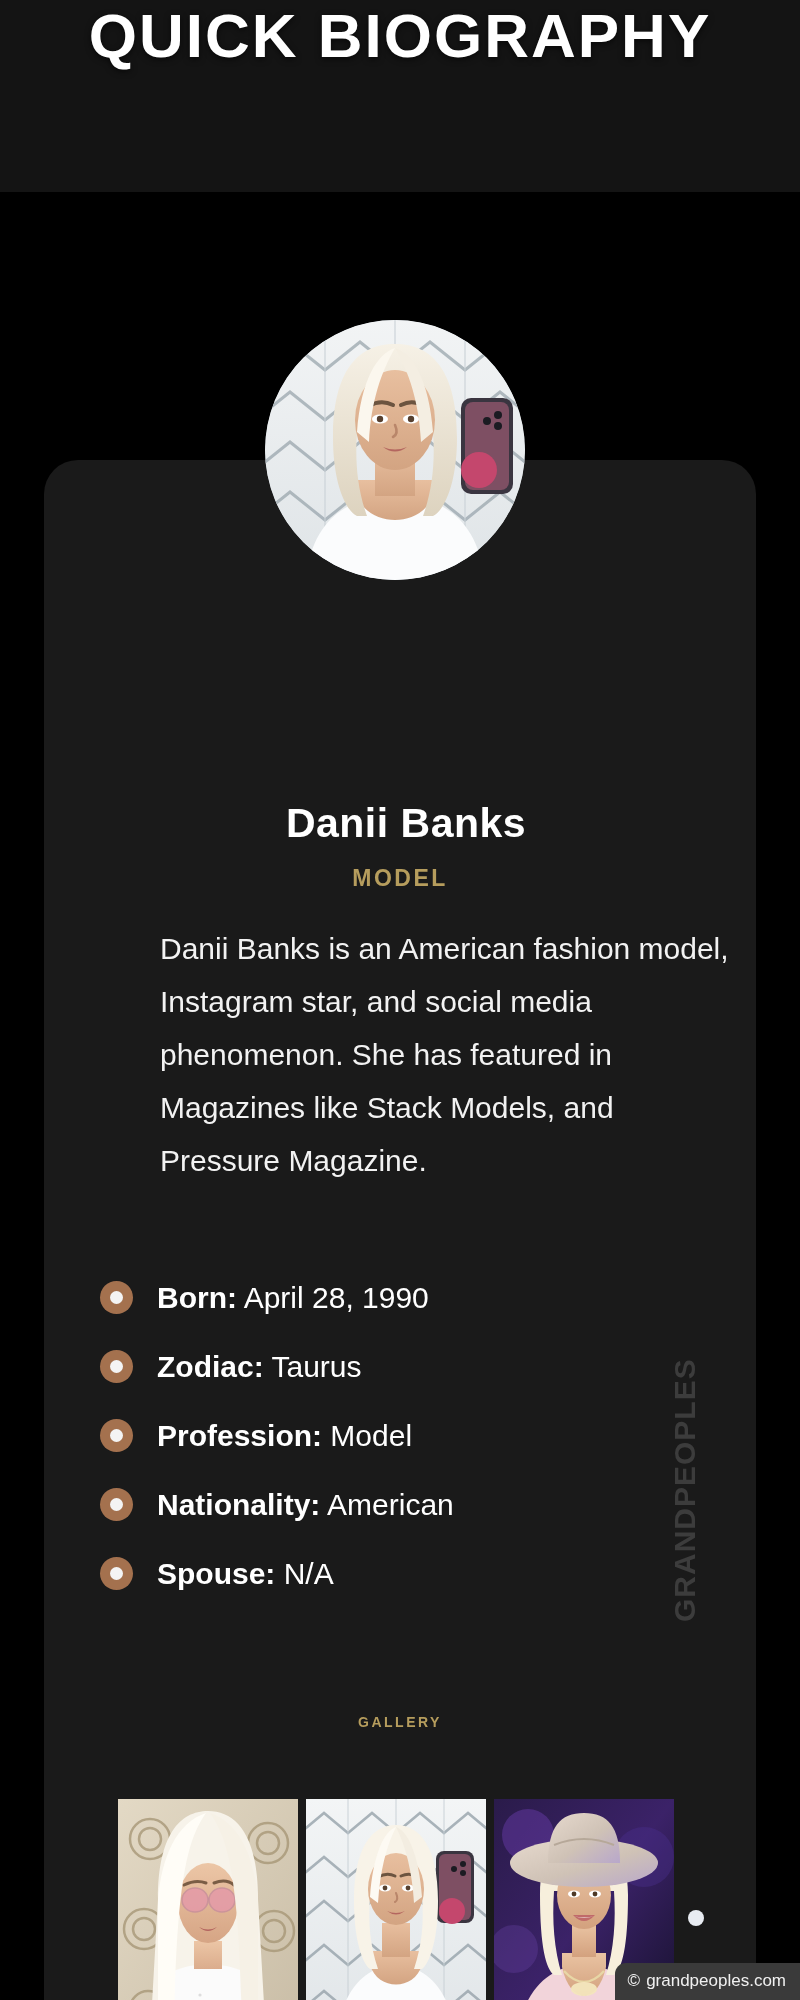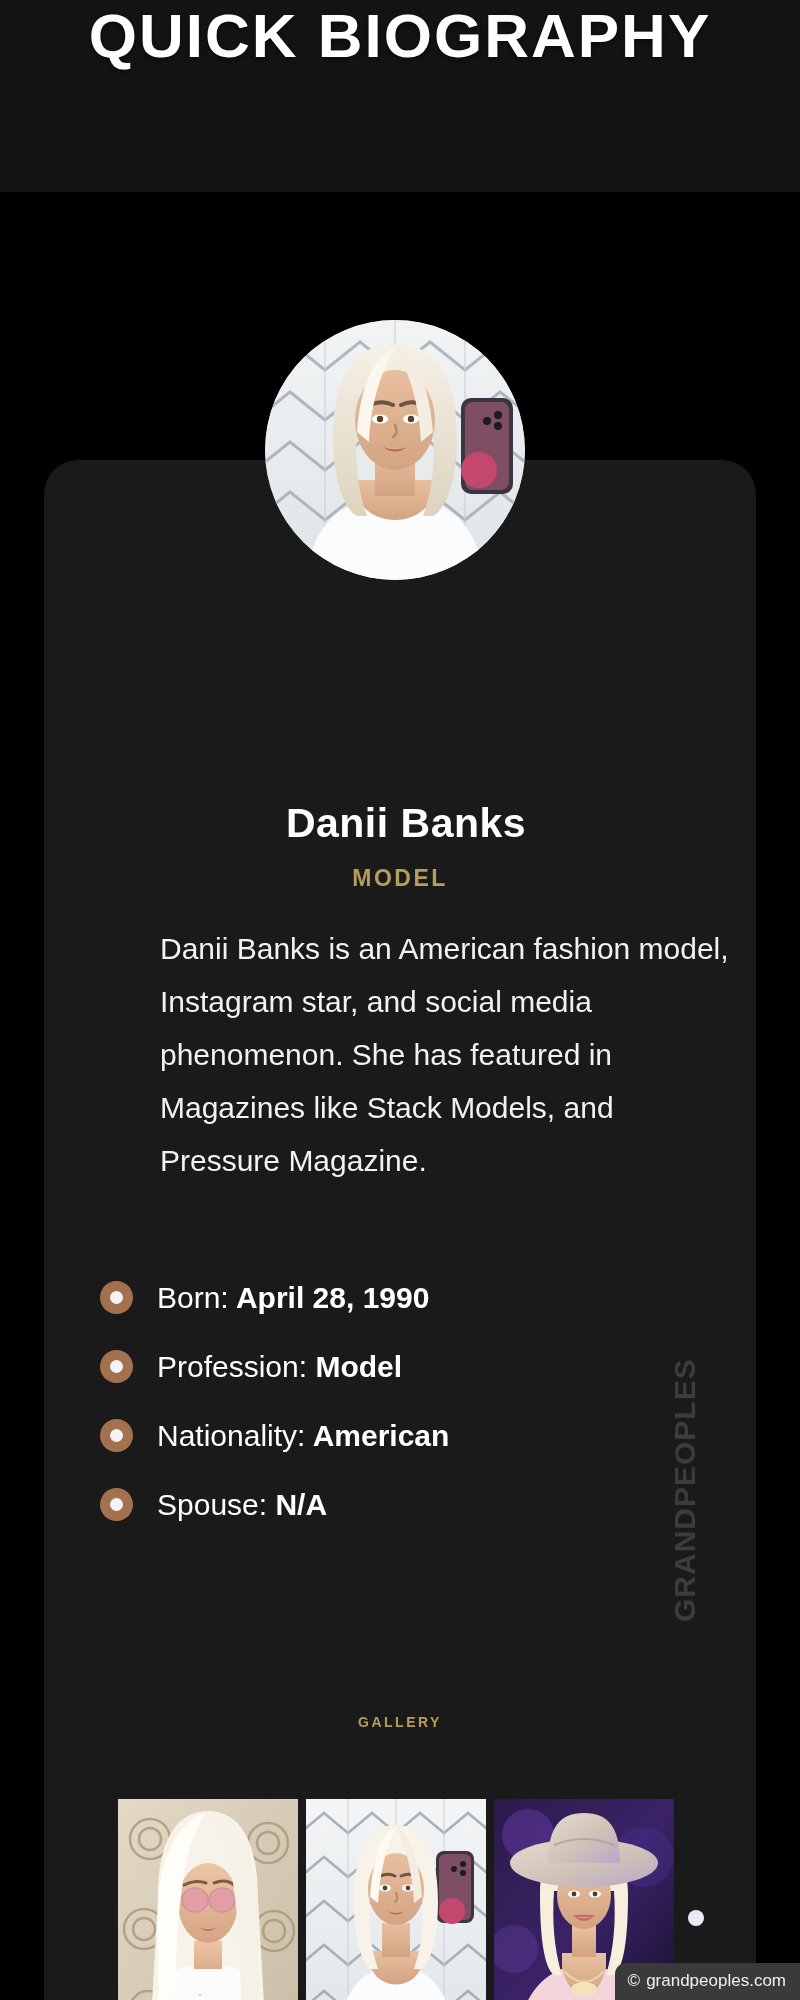--- a/index.html
+++ b/index.html
@@ -64,22 +64,22 @@
   .bullet{
     flex:0 0 auto; width:33px; height:33px; border-radius:50%;
     background:#a4714e; position:relative; margin-right:24px;
   }
   .bullet::after{
     content:""; position:absolute; left:50%; top:50%;
     width:13px; height:13px; margin:-6.5px 0 0 -6.5px;
     border-radius:50%; background:#f4f4f4;
   }
   .fact-text{ font-size:30px; color:#ffffff; white-space:nowrap; }
-  .fact-label{ font-weight:normal; }
-  .fact-value{ font-weight:700; }
+  .fact-label{ font-weight:bold; }
+  .fact-value{ font-weight:400; }
 
   
   .gallery-title{
     position:absolute; left:0; right:0; top:1522px; text-align:center;
     font-size:14px; font-weight:bold; letter-spacing:2.5px; color:#b69d5d;
   }
   .gallery{
     position:absolute; left:118px; top:1607px; width:556px; height:240px;
     display:flex; gap:8px;
   }
@@ -192,20 +192,24 @@
 
   <div class="desc">Danii Banks is an American fashion model, Instagram star, and social media phenomenon. She has featured in Magazines like Stack Models,  and Pressure Magazine.</div>
 
   <div class="facts">
     <div class="fact">
       <span class="bullet"></span>
       <span class="fact-text"><span class="fact-label">Born:</span><span class="fact-value"> April 28, 1990</span></span>
     </div>
     <div class="fact">
       <span class="bullet"></span>
+      <span class="fact-text"><span class="fact-label">Zodiac:</span><span class="fact-value"> Taurus</span></span>
+    </div>
+    <div class="fact">
+      <span class="bullet"></span>
       <span class="fact-text"><span class="fact-label">Profession:</span><span class="fact-value"> Model</span></span>
     </div>
     <div class="fact">
       <span class="bullet"></span>
       <span class="fact-text"><span class="fact-label">Nationality:</span><span class="fact-value"> American</span></span>
     </div>
     <div class="fact">
       <span class="bullet"></span>
       <span class="fact-text"><span class="fact-label">Spouse:</span><span class="fact-value"> N/A</span></span>
     </div>

